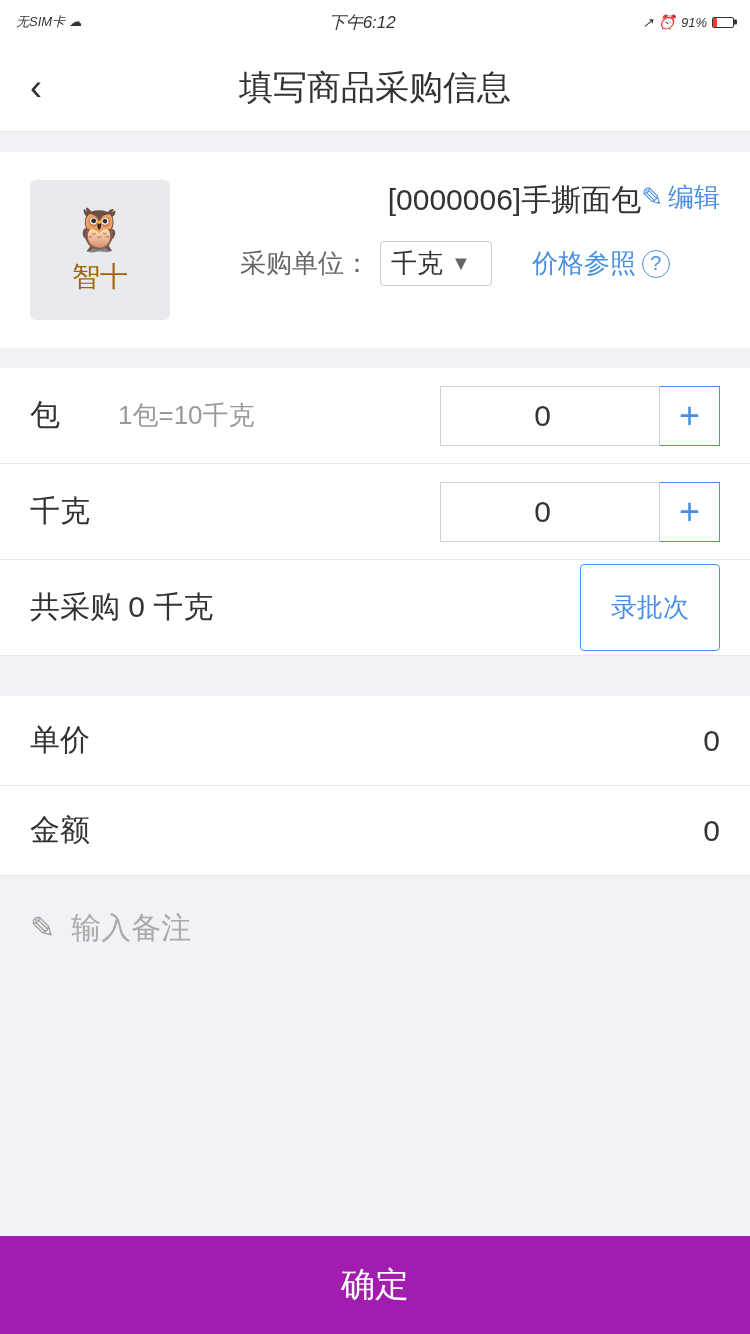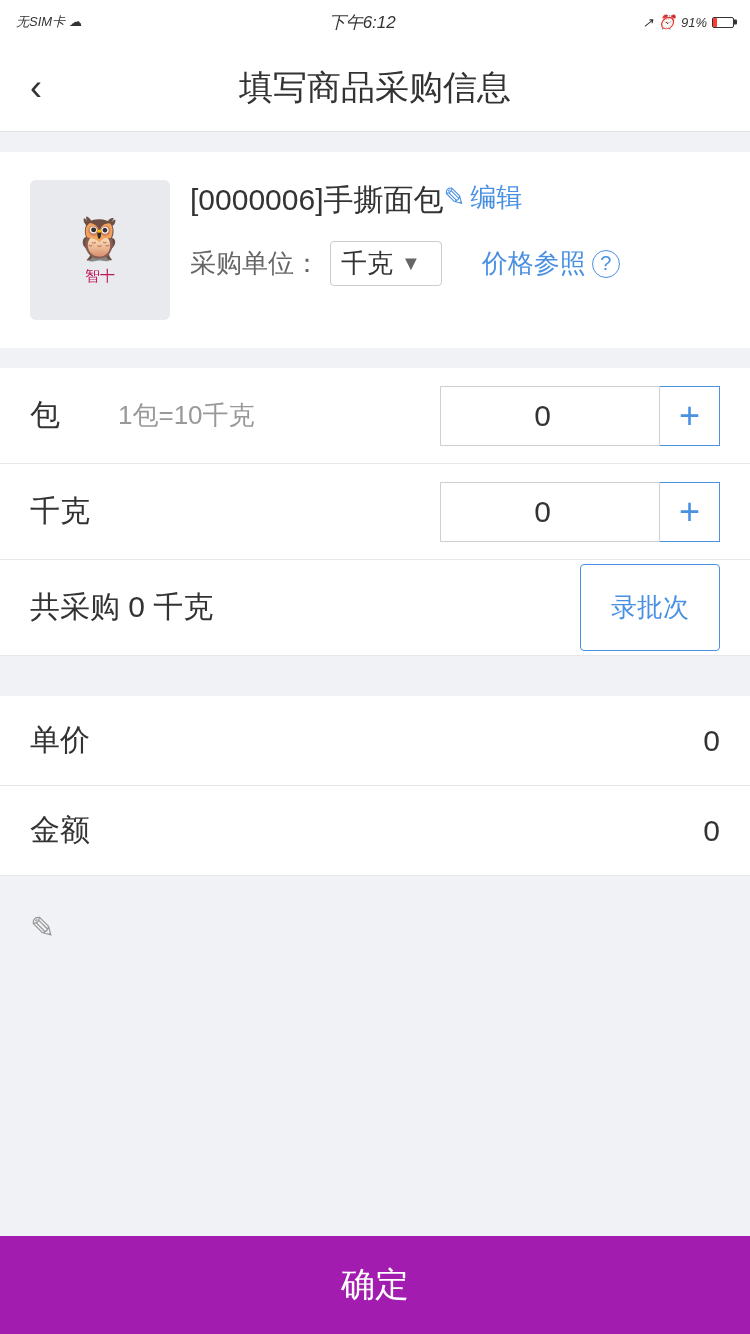--- a/index.html
+++ b/index.html
@@ -93,41 +93,41 @@
       display: flex;
       align-items: center;
       justify-content: center;
       flex-shrink: 0;
     }
     .product-info {
       flex: 1;
     }
     .product-header {
       display: flex;
-      justify-content: flex-start;
+      justify-content: flex-end;
       align-items: flex-start;
       margin-bottom: 20px;
     }
     .product-name {
       font-size: 30px;
       color: #333;
       font-weight: 500;
     }
     .edit-btn {
       display: flex;
       align-items: center;
       gap: 5px;
       color: #4a90e2;
       font-size: 26px;
       cursor: pointer;
     }
     .product-unit-row {
       display: flex;
       align-items: center;
-      justify-content: flex-start;
+      justify-content: center;
       gap: 40px;
     }
     .unit-label {
       font-size: 26px;
       color: #666;
     }
     .unit-select {
       border: 1px solid #ccc;
       border-radius: 4px;
       padding: 4px 20px 4px 10px;
@@ -306,22 +306,22 @@
     
     .owl-logo {
       display: flex;
       flex-direction: column;
       align-items: center;
       justify-content: center;
       width: 100%;
       height: 100%;
     }
     .owl-logo-text {
-      font-size: 15px;
-      color: #be185d;
+      font-size: 28px;
+      color: #a16207;
       margin-top: 4px;
     }
     .owl-face {
       font-size: 42px;
     }
   </style>
 </head>
 <body>
 
 <div class="status-bar">
@@ -416,19 +416,20 @@
     <span class="info-value">0</span>
   </div>
   <div class="info-row">
     <span class="info-label">金额</span>
     <span class="info-value">0</span>
   </div>
 </div>
 
 <div class="remark-section">
   <span class="pencil-icon">✎</span>
+  <span class="remark-placeholder">输入备注</span>
 </div>
 
 <div style="height: 320px; background: #f0f2f5;"></div>
 
 <div class="confirm-btn-wrap">
   <span class="confirm-btn-text">确定</span>
 </div>
 
 </body></html>

